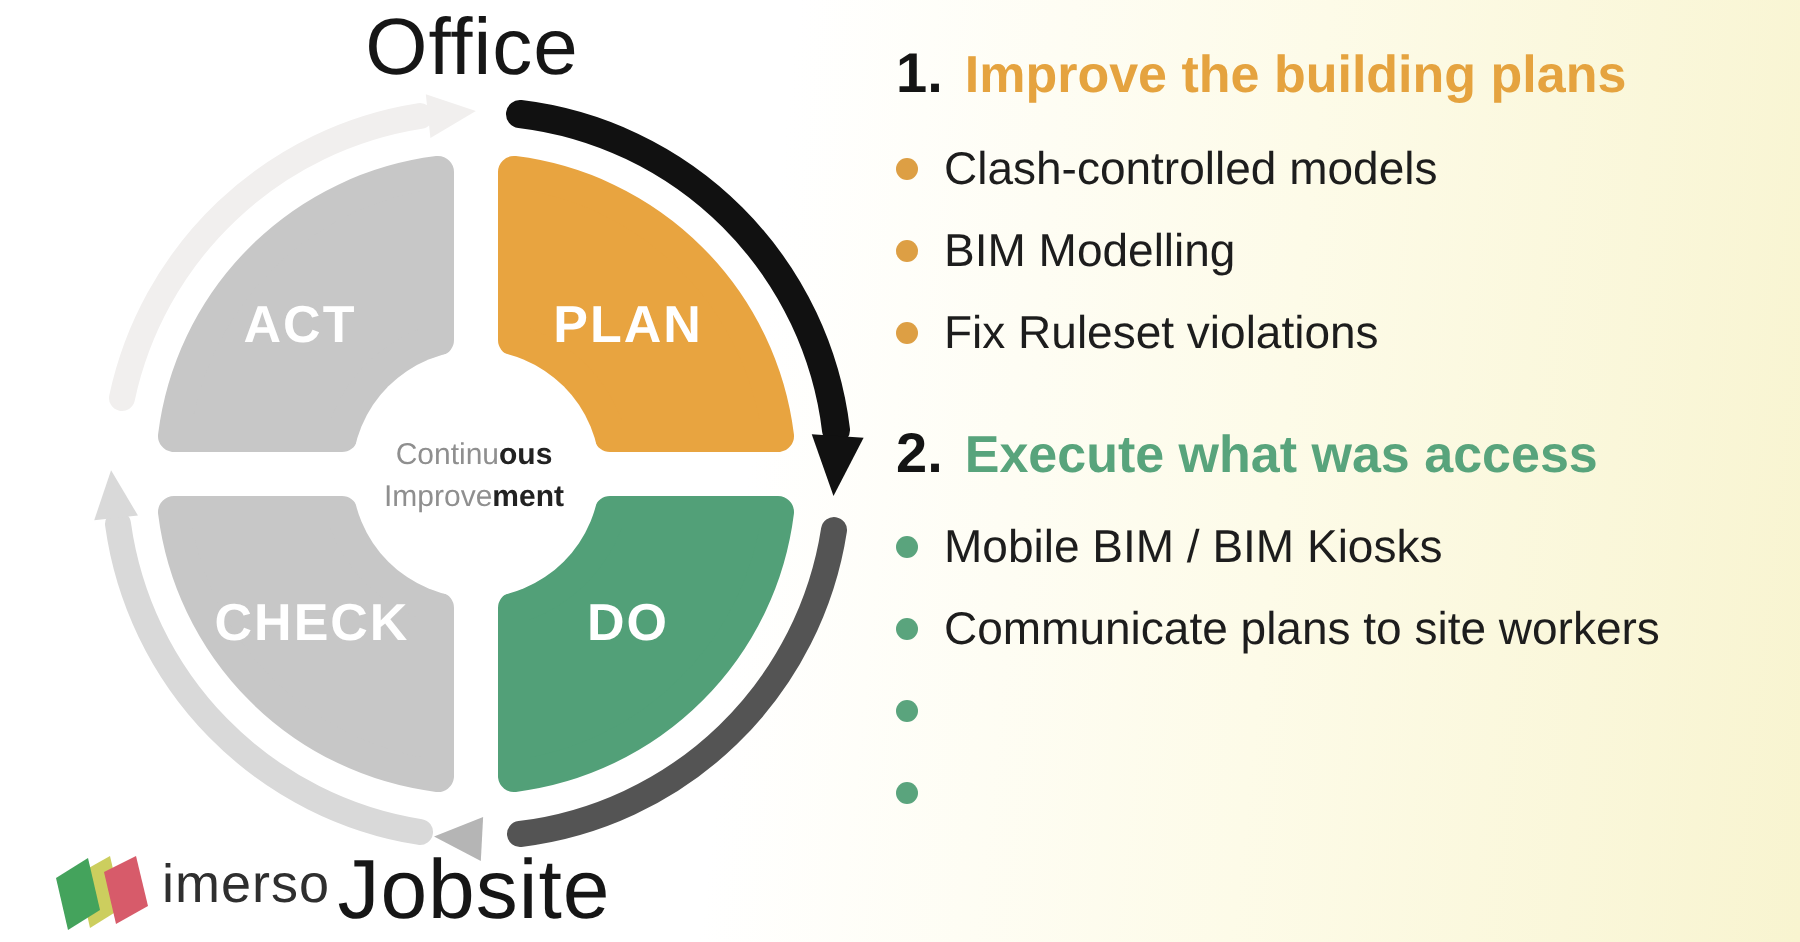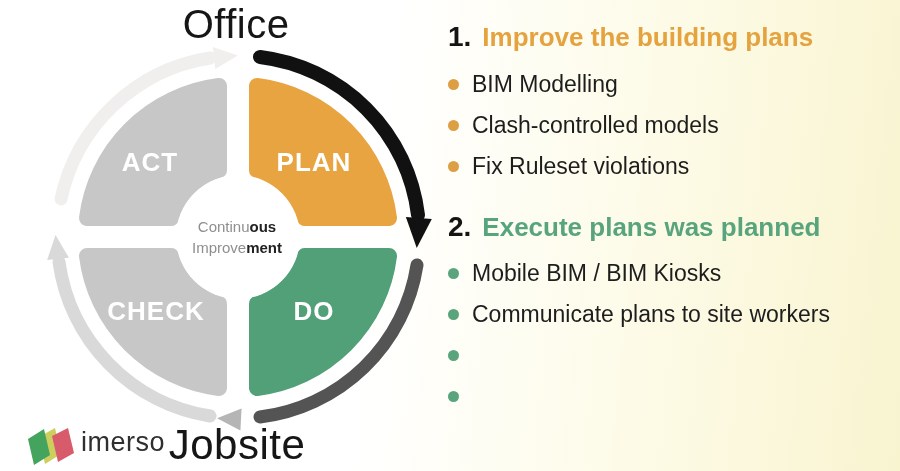--- a/index.html
+++ b/index.html
@@ -84,35 +84,35 @@
 
   <div class="panel">
 
     <div class="sec-header sec1">
       <span class="num">1.</span>
       <span class="title">Improve the building plans</span>
     </div>
     <ul class="items list1">
       <li>
           <span class="dot"></span>
-          <span>BIM Modelling</span>
+          <span>Clash-controlled models</span>
         </li>
       <li>
           <span class="dot"></span>
-          <span>Clash-controlled models</span>
+          <span>BIM Modelling</span>
         </li>
       <li>
           <span class="dot"></span>
           <span>Fix Ruleset violations</span>
         </li>
     </ul>
 
     <div class="sec-header sec2">
       <span class="num">2.</span>
-      <span class="title">Execute plans was planned</span>
+      <span class="title">Execute what was access</span>
     </div>
     <ul class="items list2">
       <li>
           <span class="dot"></span>
           <span>Mobile BIM / BIM Kiosks</span>
         </li>
       <li>
           <span class="dot"></span>
           <span>Communicate plans to site workers</span>
         </li>

